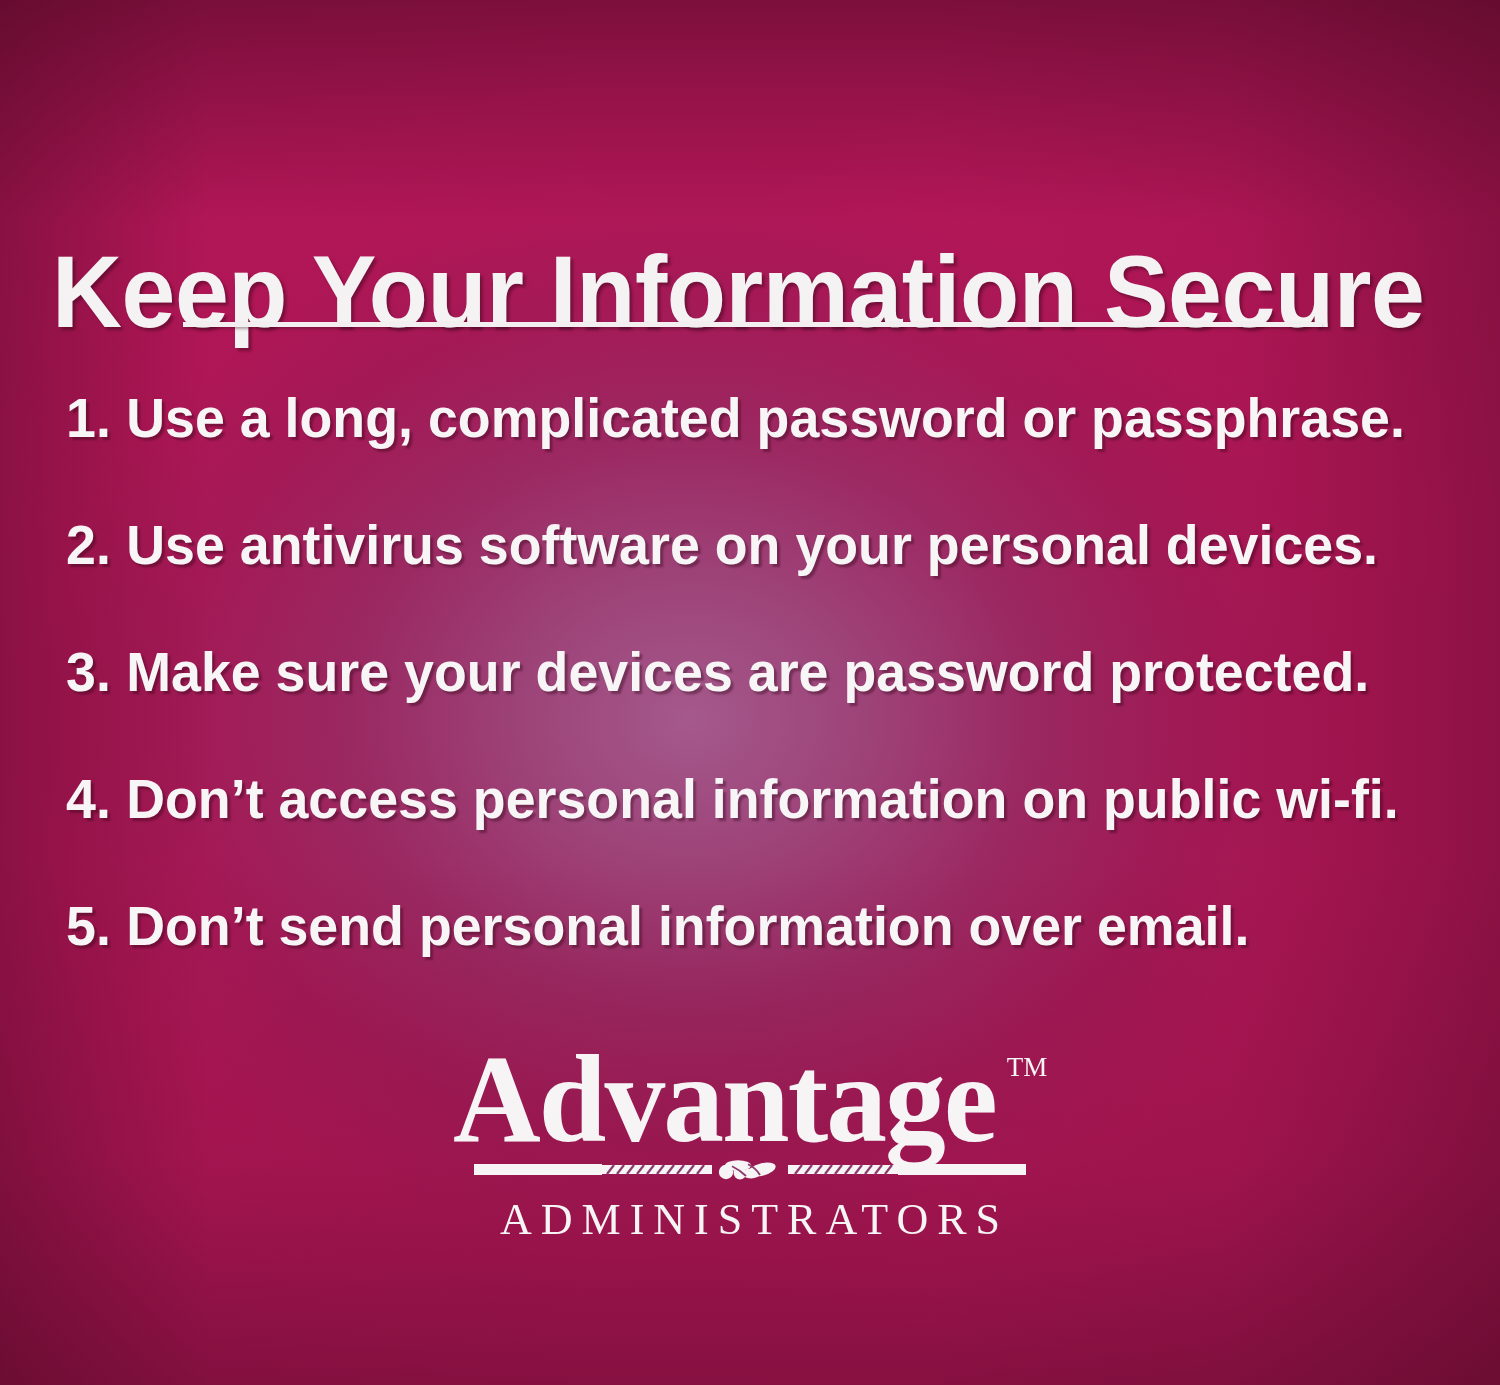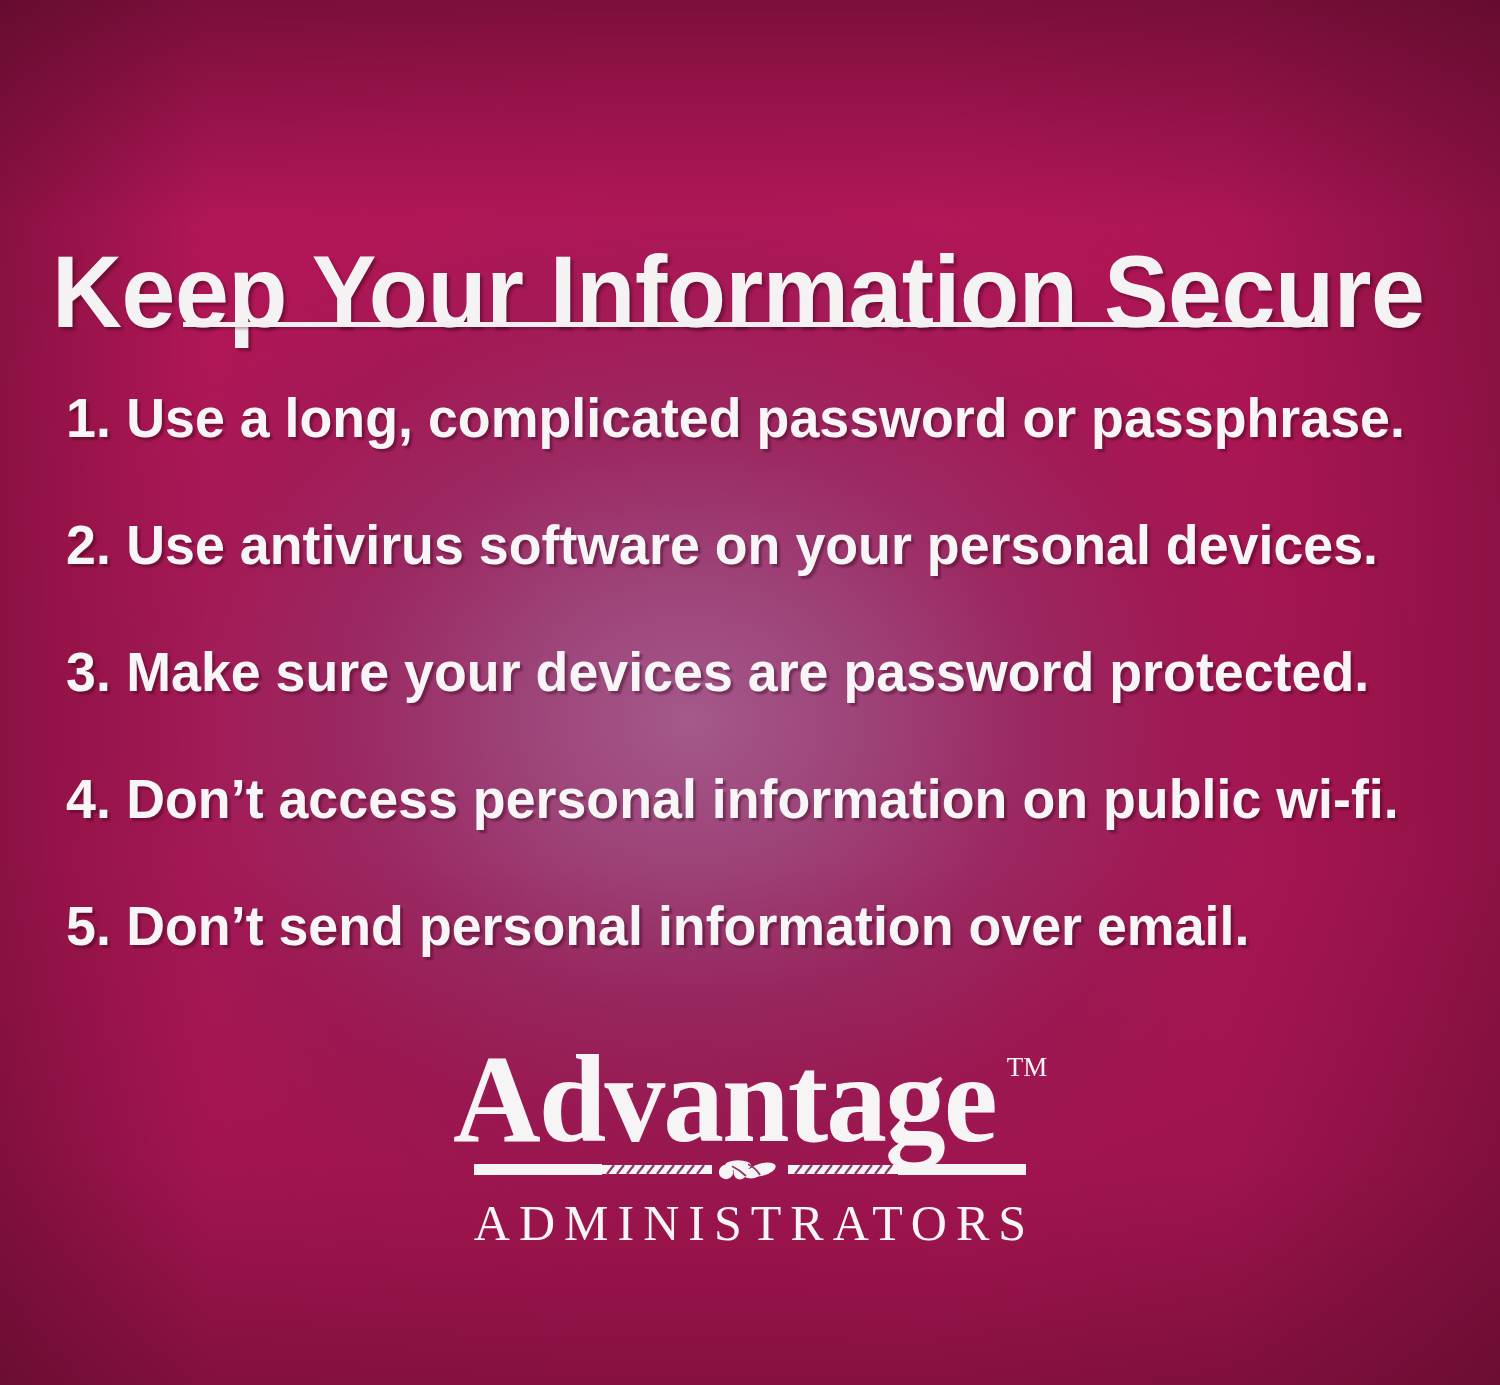--- a/index.html
+++ b/index.html
@@ -169,21 +169,21 @@
     height: 20px;
     margin-top: 4px;
   }
 
   .logo-rule svg {
     display: block;
   }
 
   .logo-sub {
     font-family: "Liberation Serif", "DejaVu Serif", serif;
-    font-size: 50px;
+    font-size: 44px;
     line-height: 1;
     font-weight: 400;
     color: #f7f4f5;
     letter-spacing: 9px;
     margin-top: 18px;
     padding-left: 9px;
   }
 </style>
 </head>
 <body>

